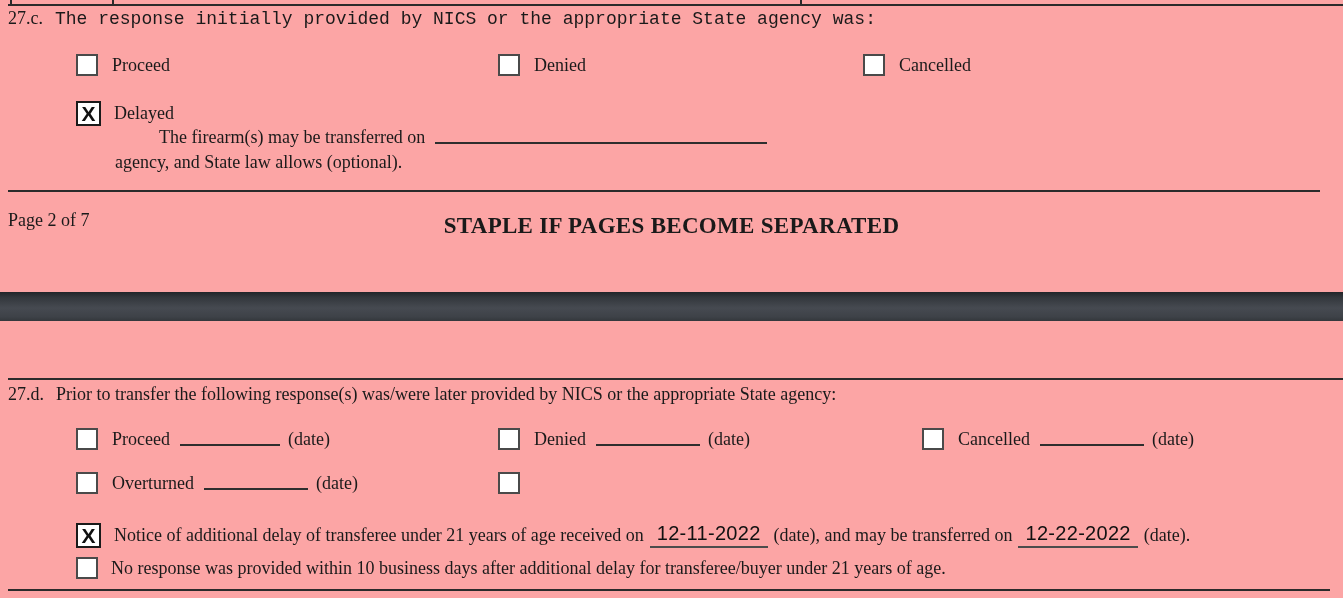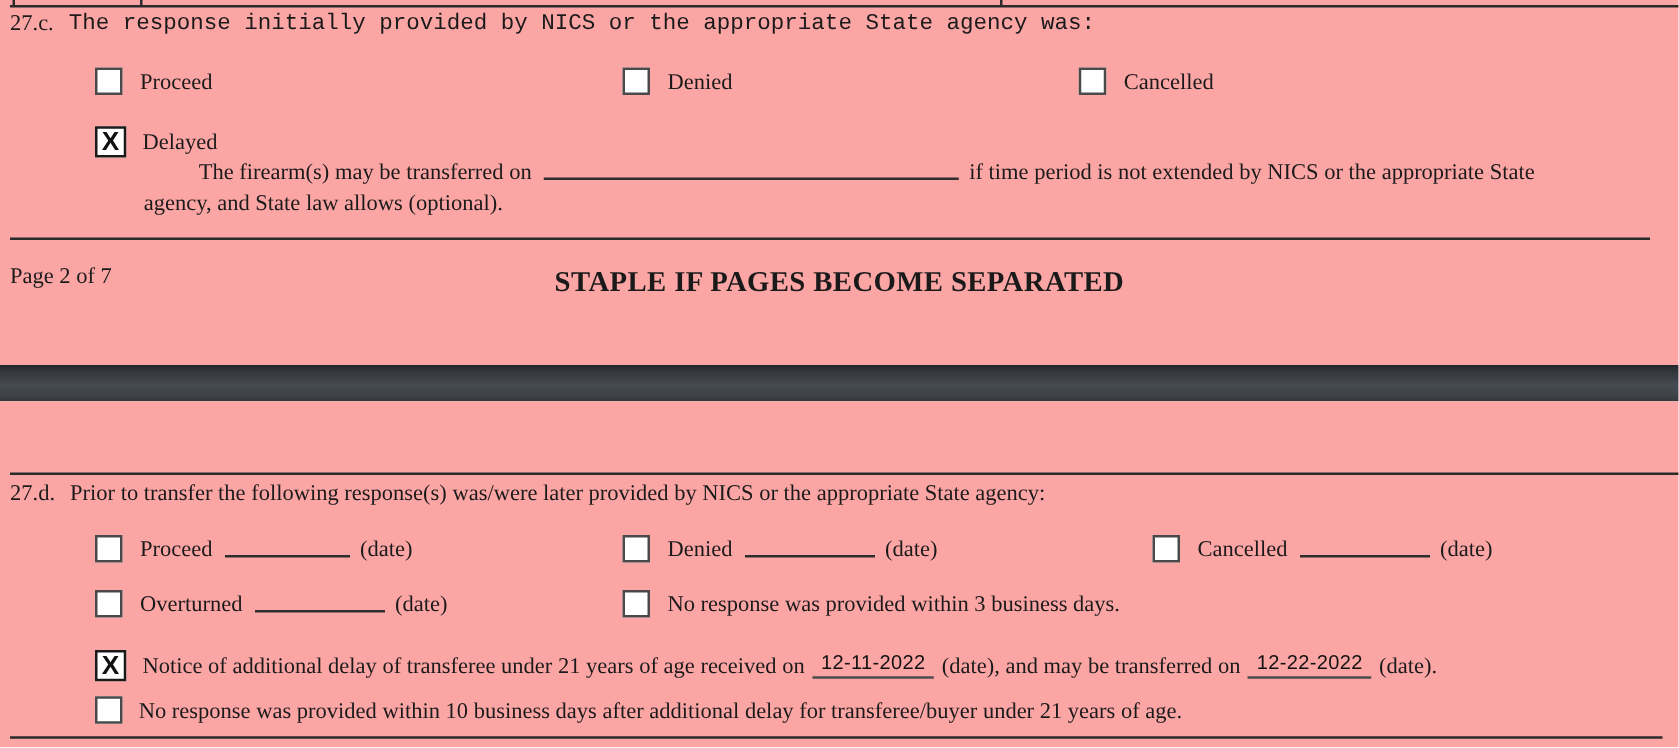--- a/index.html
+++ b/index.html
@@ -22,21 +22,21 @@
     width:25px; height:25px; border:2.5px solid #1a1a1a;
     display:flex; align-items:center; justify-content:center;
     font-family:"Liberation Sans", sans-serif; font-weight:700;
     font-size:21px; line-height:1; color:#101010;
   }
   .blank {
     display:inline-block; border-bottom:2px solid #2e2e2e;
     align-self:flex-end; margin:0 8px 4px 10px;
   }
   .date-fill {
-    font-family:"Liberation Sans", sans-serif; font-size:16px;
+    font-family:"Liberation Sans", sans-serif; font-size:20px;
     letter-spacing:0.3px; color:#111111;
     border-bottom:2px solid #4c4c4c; padding:0 7px 1px 7px; margin:12px 6px;
   }
   .date-suffix { margin-right:6px; }
   .staple { font-weight:700; font-size:23px; letter-spacing:0.3px; }
   .atf { text-align:right; font-size:15px; line-height:20px; }
   .separator {
     position:absolute; left:0; width:1343px; top:292px; height:29px;
     background:linear-gradient(to bottom,
       #222529 0%, #33373c 18%, #464a51 55%, #3e4248 85%, #33373c 100%);
@@ -73,21 +73,20 @@
       <span class="lbl">Cancelled</span>
     </div>
 
     <div class="abs row" style="left:76px; top:101px;">
       <span class="cb checked">X</span>
       <span class="lbl" style="margin-left:13px;">Delayed</span>
     </div>
     <div class="abs row" style="left:115px; top:127px;margin-left:44px;">
       <span>The firearm(s) may be transferred on</span>
       <span class="blank" style="width:332px;"></span>
-      <span>if time period is not extended by NICS or the appropriate State</span>
     </div>
     <div class="abs indent-line" style="left:115px; top:152px;">agency, and State law allows (optional).</div>
 
     <div class="abs hr" style="top:190px; left:8px; width:1312px;"></div>
     <div class="abs" style="left:8px; top:210px;">Page 2 of 7</div>
     <div class="abs staple" style="left:50%; top:213px; transform:translateX(-50%);">STAPLE IF PAGES BECOME SEPARATED</div>
   </section>
 
   <div class="separator"></div>
 
@@ -120,21 +119,20 @@
     </div>
 
     <div class="abs row" style="left:76px; top:151px;">
       <span class="cb"></span>
       <span class="lbl">Overturned</span>
       <span class="blank" style="width:104px;"></span>
       <span class="date-suffix">(date)</span>
     </div>
     <div class="abs row" style="left:498px; top:151px;">
       <span class="cb"></span>
-      <span class="lbl">No response was provided within 3 business days.</span>
     </div>
 
     <div class="abs row" style="left:76px; top:189px;">
       <span class="cb checked">X</span>
       <span class="lbl" style="margin-left:13px;">Notice of additional delay of transferee under 21 years of age received on</span>
       <span class="date-fill">12-11-2022</span>
       <span>(date), and may be transferred on</span>
       <span class="date-fill">12-22-2022</span>
       <span>(date).</span>
     </div>

